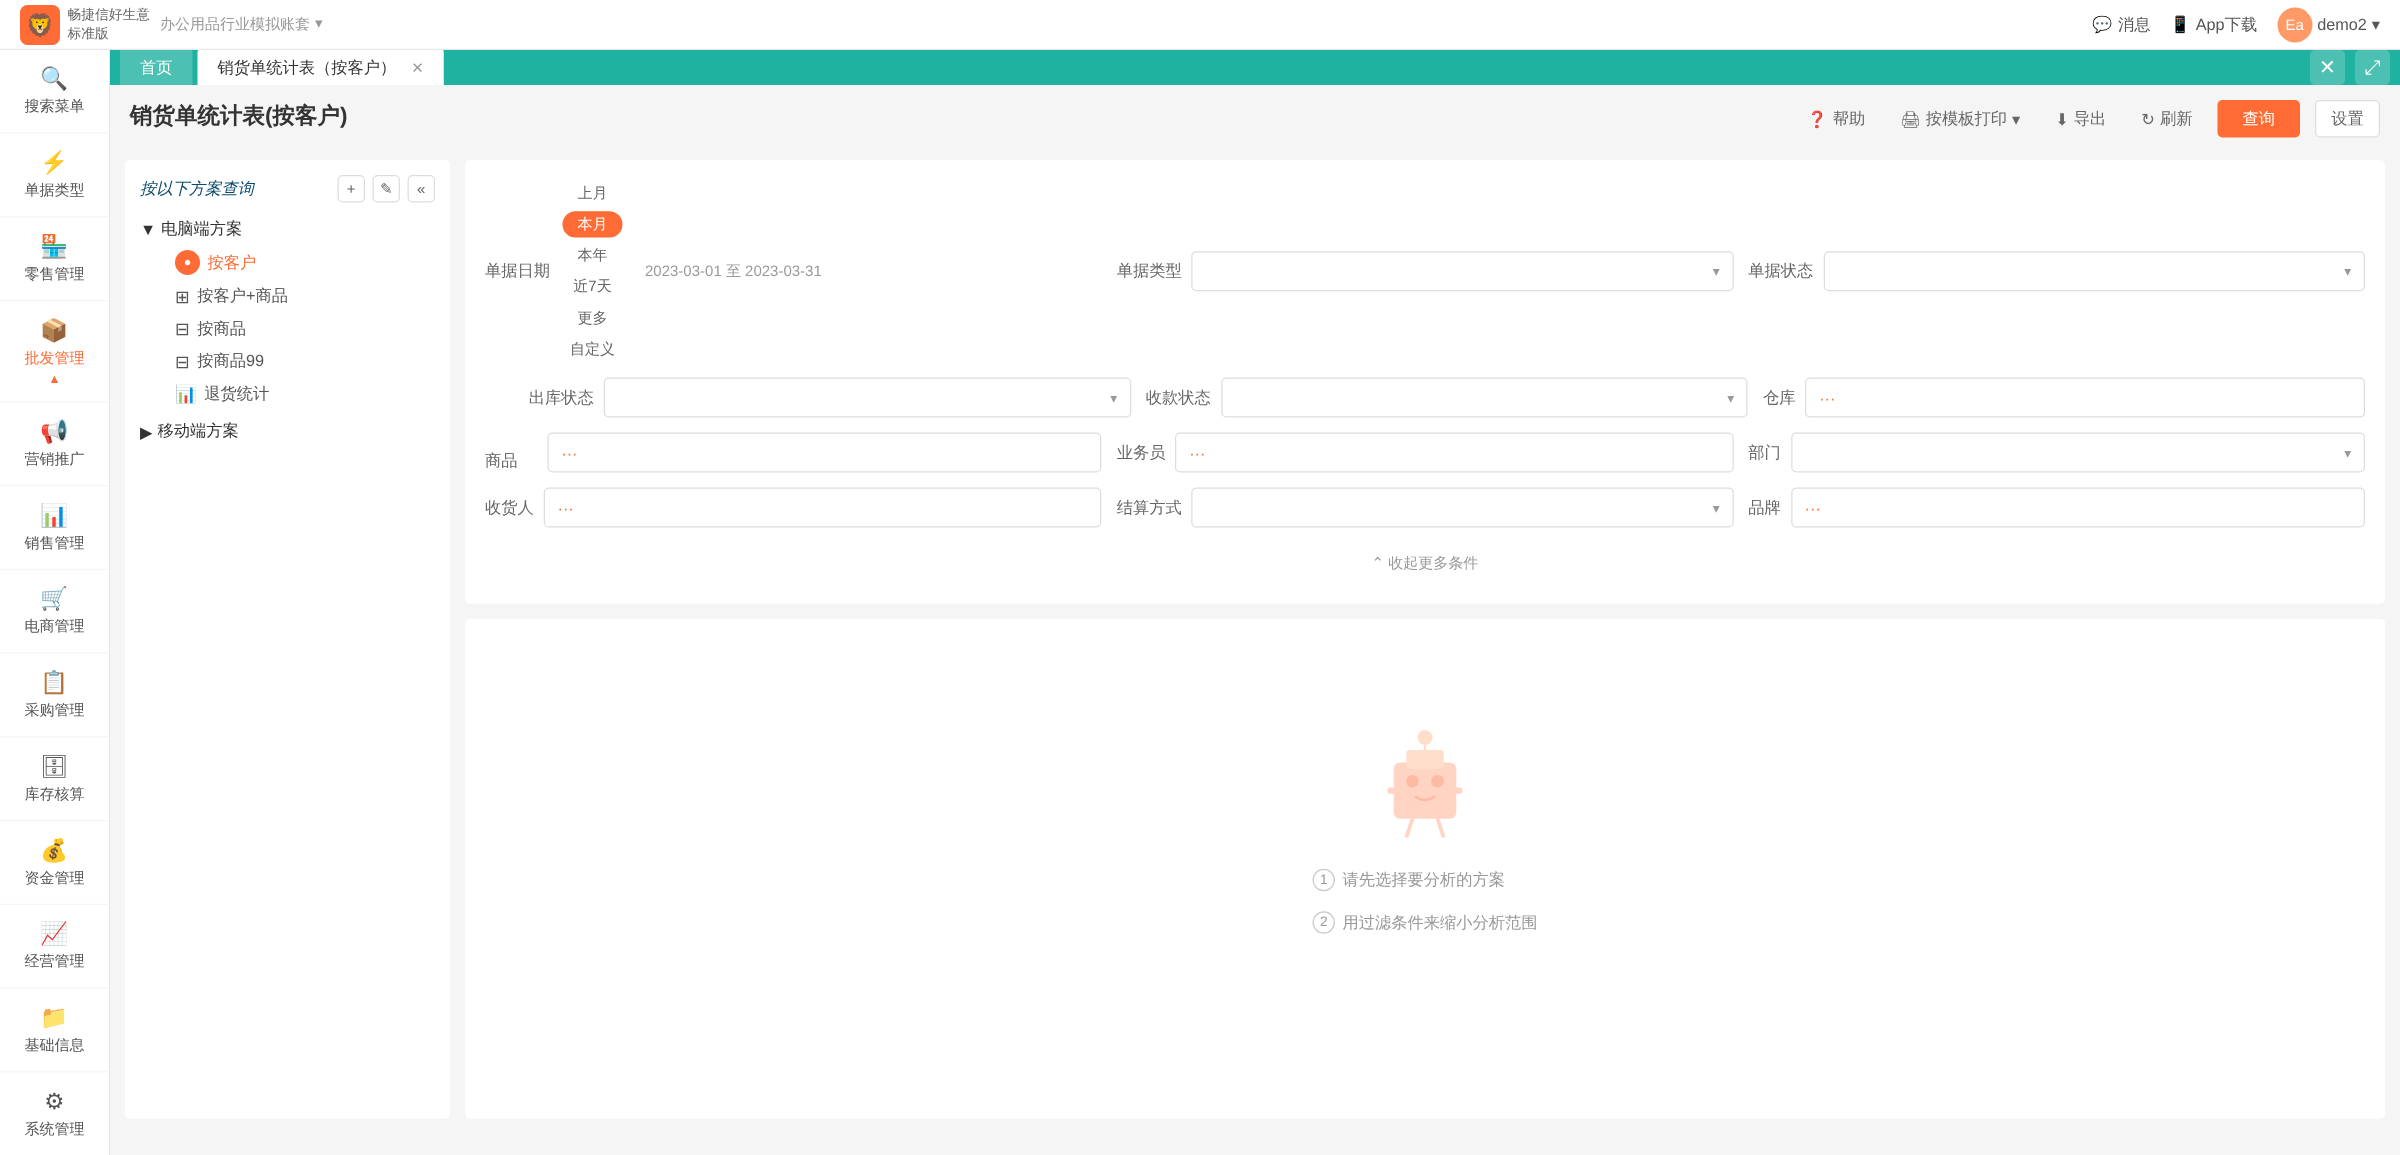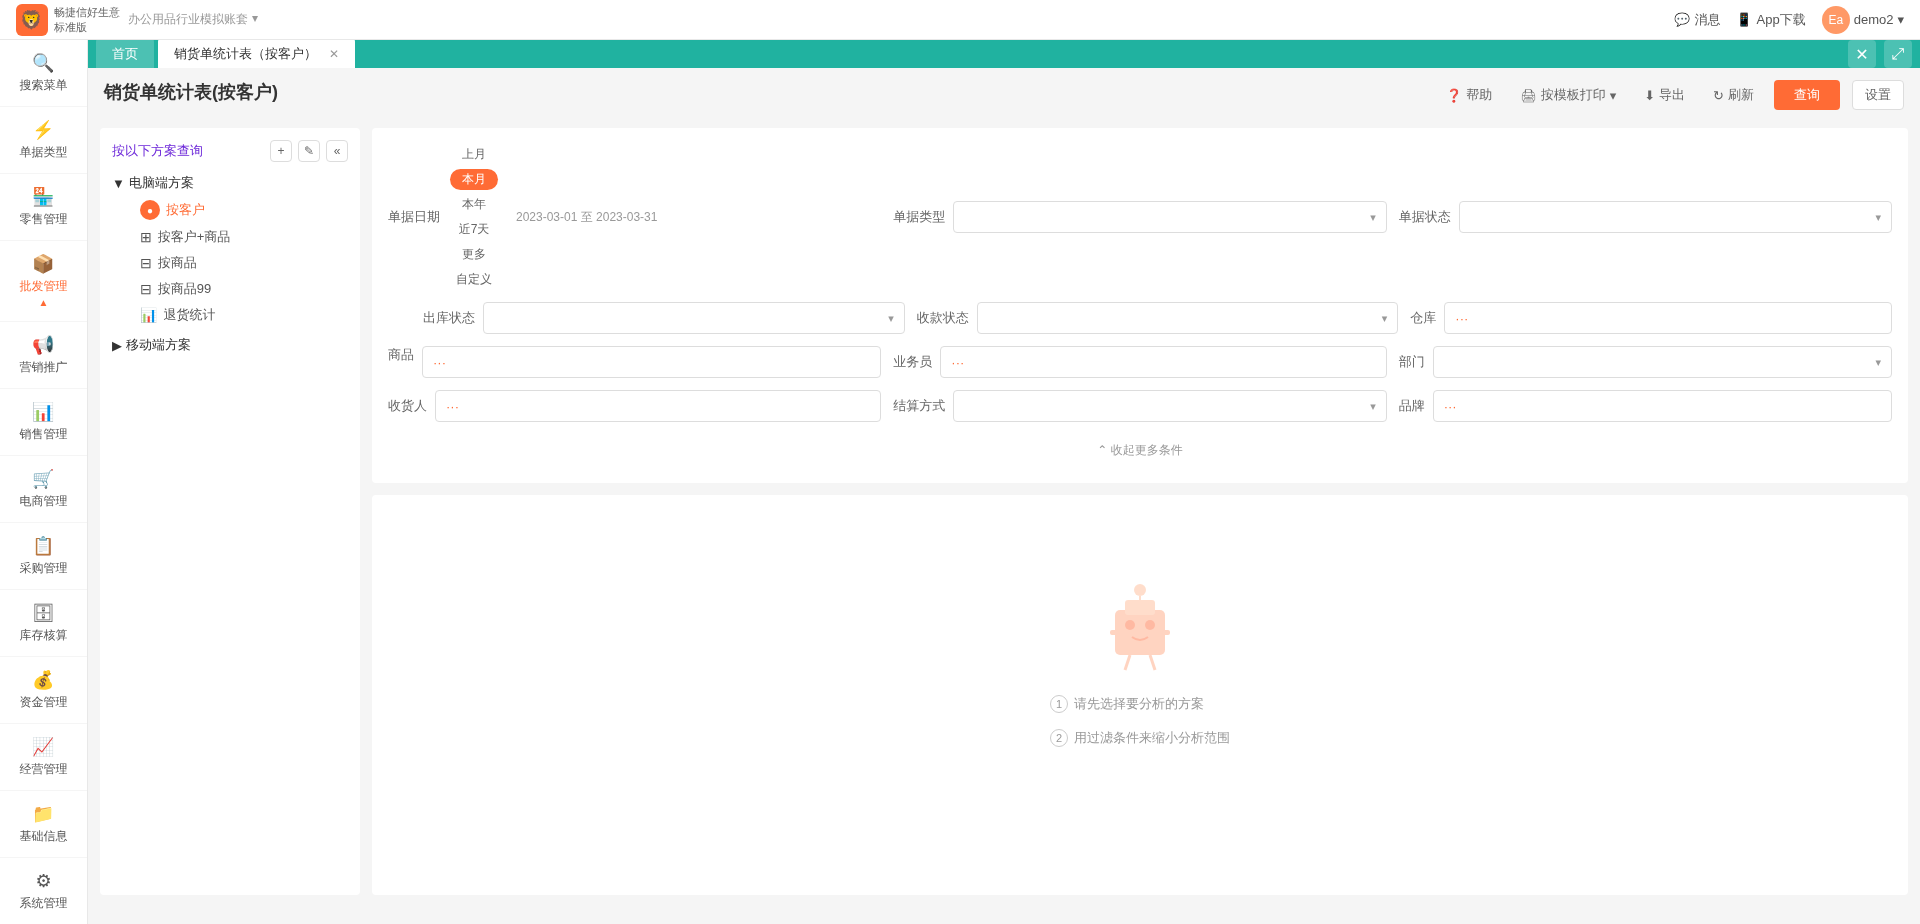--- a/index.html
+++ b/index.html
@@ -52,21 +52,21 @@
     
     .filter-panel { background: #fff; border-radius: 4px; padding: 16px; margin-bottom: 12px; }
     .date-tabs { display: flex; gap: 4px; align-items: center; flex-direction: column; }
     .date-tab { padding: 2px 8px; border-radius: 3px; cursor: pointer; font-size: 12px; color: #666; }
     .date-tab.active { background: #ff6b35; color: #fff; border-radius: 12px; padding: 2px 12px; }
     .date-range { font-size: 12px; color: #999; margin-left: 8px; }
     .collapse-row { text-align: center; padding: 8px; }
     .collapse-btn { color: #999; font-size: 12px; cursor: pointer; }
     .left-scheme-panel { width: 260px; background: #fff; border-radius: 4px; padding: 12px; flex-shrink: 0; }
     .scheme-header { display: flex; align-items: center; justify-content: space-between; margin-bottom: 8px; }
-    .scheme-title { font-size: 13px; color: #6d28d9; }
+    .scheme-title { font-size: 13px; color: #0c4a6e; font-style: italic; }
     .scheme-tools { display: flex; gap: 6px; align-items: center; }
     .scheme-tool-btn { width: 22px; height: 22px; border: 1px solid #ddd; border-radius: 4px; display: flex; align-items: center; justify-content: center; cursor: pointer; color: #666; font-size: 12px; }
     .scheme-tree { font-size: 13px; }
     .tree-group { margin-bottom: 4px; }
     .tree-group-title { display: flex; align-items: center; gap: 4px; padding: 4px 0; cursor: pointer; color: #333; }
     .tree-item { padding: 4px 0 4px 28px; cursor: pointer; color: #555; display: flex; align-items: center; gap: 6px; }
     .tree-item.active { color: #ff6b35; }
     .tree-item .item-icon { font-size: 14px; }
     .tree-item-badge { width: 20px; height: 20px; background: #ff6b35; border-radius: 50%; color: #fff; font-size: 10px; display: flex; align-items: center; justify-content: center; }
 
@@ -323,21 +323,21 @@
                 </div>
                 <div style="display:flex; align-items:center; gap:8px; flex:1;">
                   <span style="color:#666; font-size:13px; white-space:nowrap;">仓库</span>
                   <div class="filter-cell-input" style="flex:1;">
                     <span class="dots">···</span>
                   </div>
                 </div>
               </div>
 
               <div style="display:flex; gap:12px; margin-bottom:12px; align-items:center;">
-                <div style="display:flex; align-items:flex-start; gap:8px; flex:1;">
+                <div style="display:flex; align-items:flex-end; gap:24px; flex:1;">
                   <span style="color:#666; font-size:13px; white-space:nowrap;">商品</span>
                   <div class="filter-cell-input" style="flex:1;">
                     <span class="dots">···</span>
                   </div>
                 </div>
                 <div style="display:flex; align-items:center; gap:8px; flex:1;">
                   <span style="color:#666; font-size:13px; white-space:nowrap;">业务员</span>
                   <div class="filter-cell-input" style="flex:1;">
                     <span class="dots">···</span>
                   </div>

